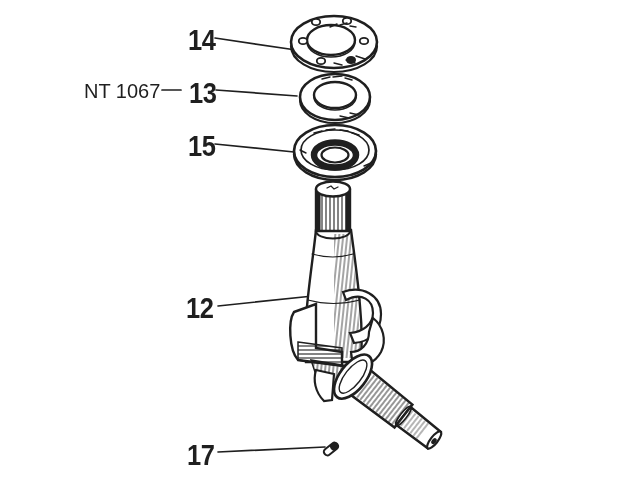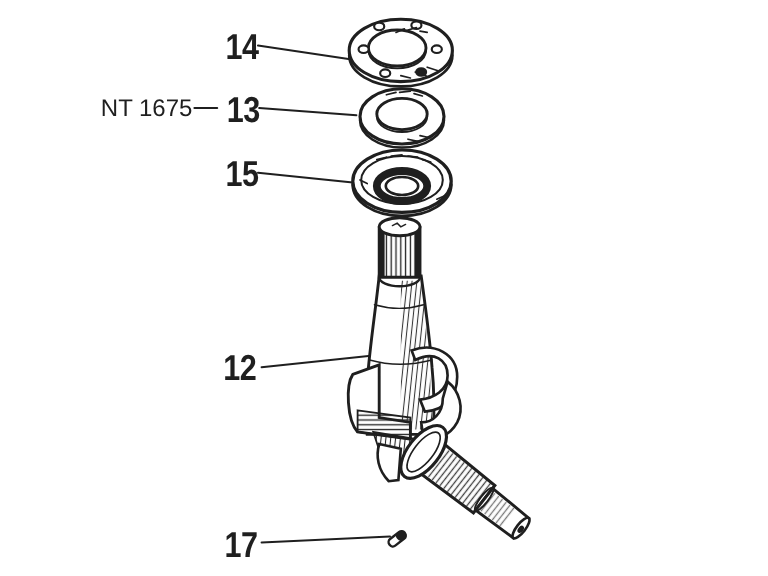--- a/index.html
+++ b/index.html
@@ -131,21 +131,21 @@
         <ellipse cx="14" cy="0" rx="8" ry="20" fill="none" stroke="#1f1f1f" stroke-width="1.4"></ellipse>
       </g>
     </g>
 
     <g transform="rotate(-38 331 449)">
       <rect x="323" y="445.5" width="16" height="7" rx="3.2" fill="#ffffff" stroke="#1f1f1f" stroke-width="2"></rect>
       <rect x="331" y="445.5" width="8" height="7" rx="3.2" fill="#1f1f1f" stroke="none"></rect>
     </g>
   </svg>
 
-  <div class="code-label" style="left:84px; top:81px;">NT 1675</div>
+  <div class="code-label" style="left:84px; top:81px;">NT 1067</div>
 
   <div class="part-num" style="left:188px; top:25px;">14</div>
 
   <div class="part-num" style="left:189px; top:78px;">13</div>
 
   <div class="part-num" style="left:188px; top:131px;">15</div>
 
   <div class="part-num" style="left:186px; top:293px;">12</div>
 
   <div class="part-num" style="left:187px; top:440px;">17</div>

